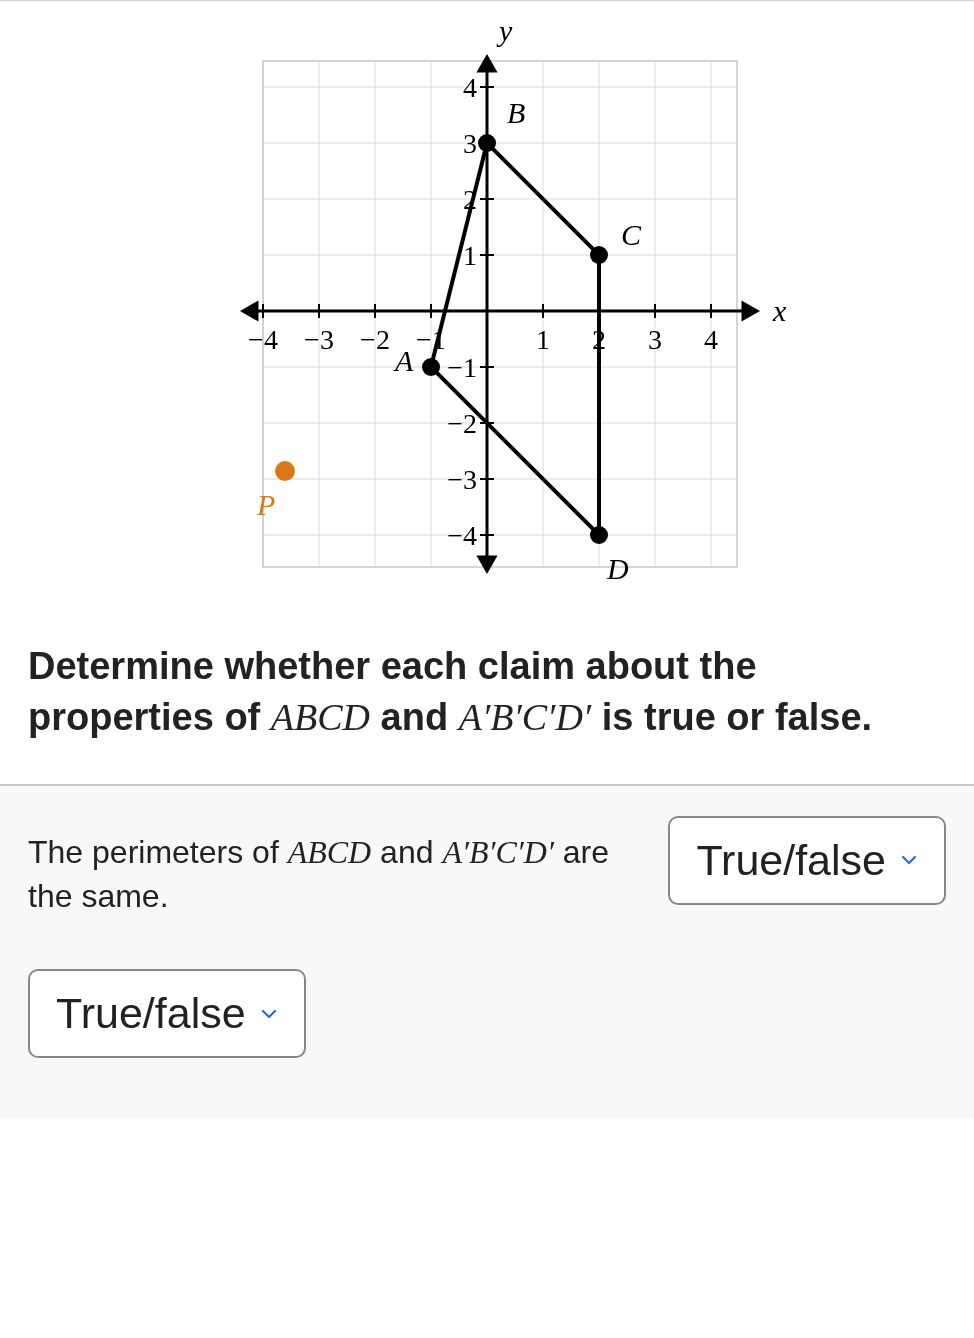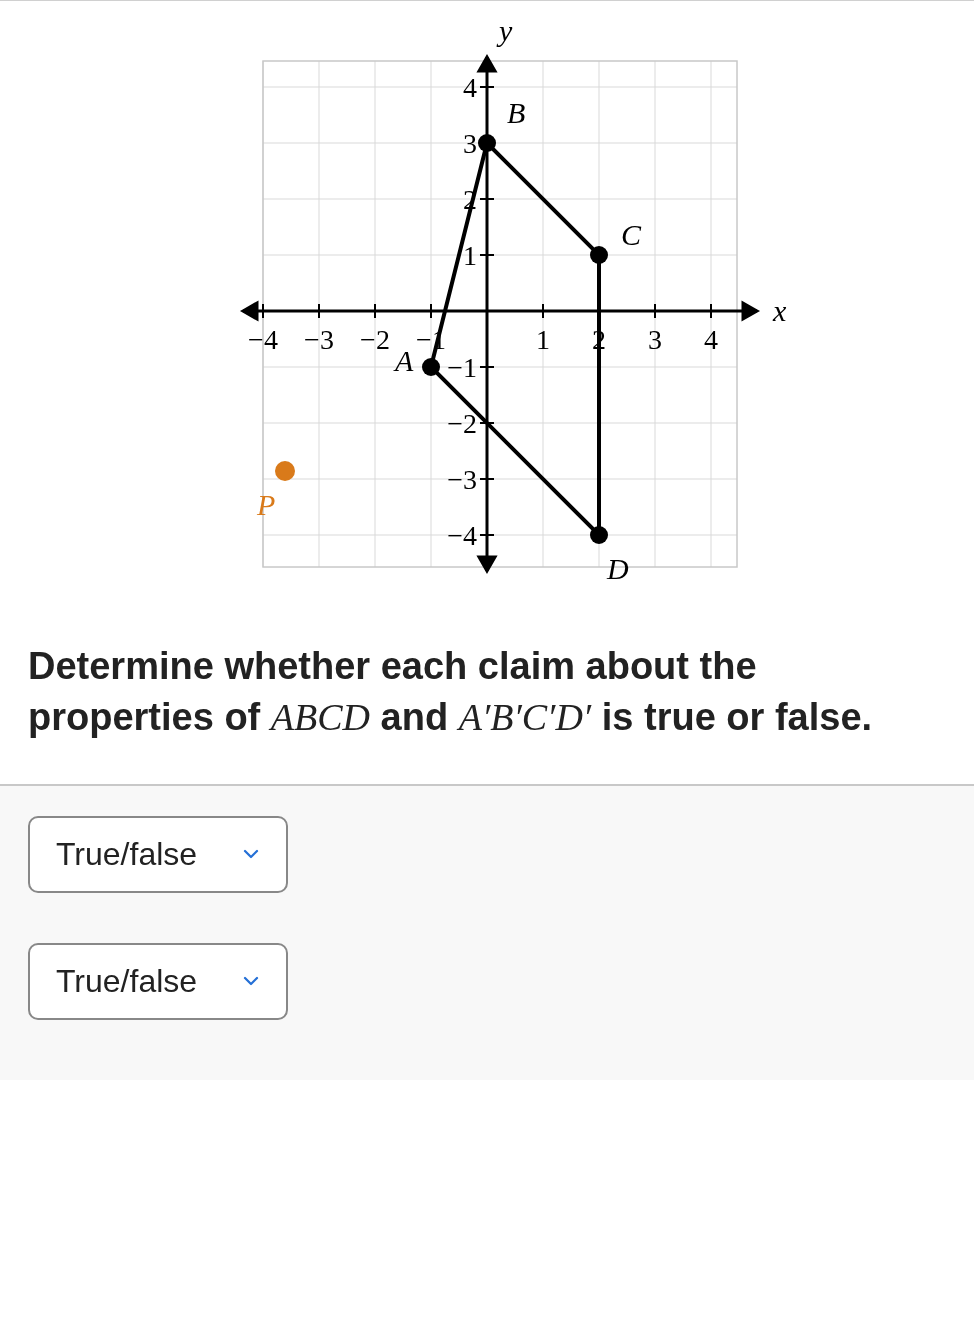--- a/index.html
+++ b/index.html
@@ -67,21 +67,21 @@
   .question-text .math {
     font-family: "Times New Roman", Georgia, serif;
     font-style: italic;
   }
   .dropdown {
     flex: 0 0 auto;
     border: 2px solid #888;
     border-radius: 10px;
     padding: 18px 26px;
     background: #fff;
-    font-size: 32px;
+    font-size: 43px;
     color: #222;
     display: inline-flex;
     align-items: center;
     gap: 14px;
     cursor: pointer;
     min-width: 260px;
     justify-content: space-between;
   }
   .chevron {
     width: 18px;
@@ -192,36 +192,39 @@
     <text class="pt-label" x="430" y="568" fill="#000">D</text>
     <text class="pt-label" x="80" y="504" fill="#d97a1a">P</text>
   </svg>
 </div>
 
 <div class="instruction">
   <span>Determine whether each claim about the properties of </span><span class="math">ABCD</span><span> and </span><span class="math">A′B′C′D′</span><span> is true or false.</span>
 </div>
 
 <div class="question-block">
+
+  <div class="question-row">
+    <div class="question-text">
+      <span>The perimeters of </span><span class="math">ABCD</span><span> and </span><span class="math">A′B′C′D′</span><span> are the same.</span>
+    </div>
+    <div class="dropdown">
+      <span>True/false</span>
+      <span class="chevron">
+        <svg viewBox="0 0 24 24">
+            <path d="M4 8 L12 16 L20 8" fill="none" stroke="#2570d6" stroke-width="3" stroke-linecap="round" stroke-linejoin="round"></path>
+          </svg>
+      </span>
+    </div>
+  </div>
 
   <div class="question-row">
     <div class="dropdown">
       <span>True/false</span>
       <span class="chevron">
         <svg viewBox="0 0 24 24">
             <path d="M4 8 L12 16 L20 8" fill="none" stroke="#2570d6" stroke-width="3" stroke-linecap="round" stroke-linejoin="round"></path>
           </svg>
       </span>
     </div>
   </div>
 
-  <div class="question-row">
-    <div class="dropdown">
-      <span>True/false</span>
-      <span class="chevron">
-        <svg viewBox="0 0 24 24">
-            <path d="M4 8 L12 16 L20 8" fill="none" stroke="#2570d6" stroke-width="3" stroke-linecap="round" stroke-linejoin="round"></path>
-          </svg>
-      </span>
-    </div>
-  </div>
-
 </div>
 
 </body></html>

